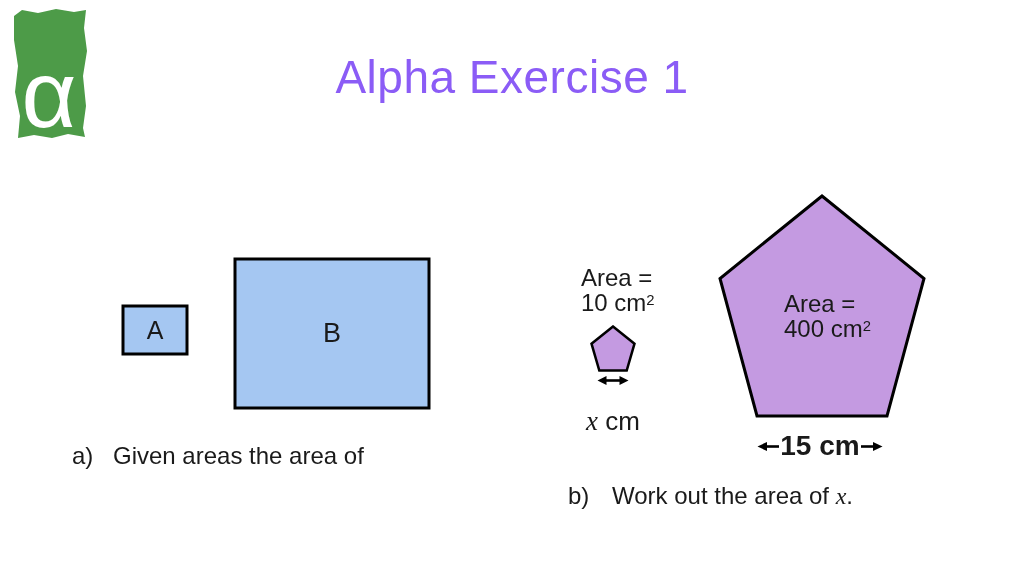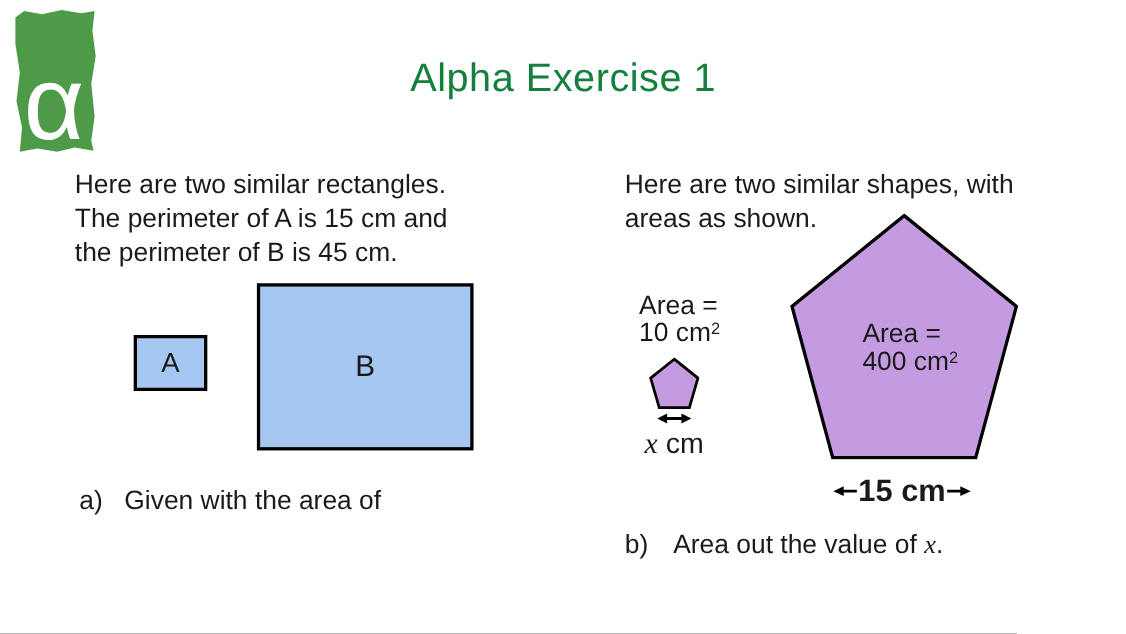--- a/index.html
+++ b/index.html
@@ -25,24 +25,24 @@
     color: #ffffff;
     font-size: 95px;
     line-height: 1;
     font-family: "Liberation Sans", sans-serif;
   }
 
   
   .title {
     left: 0; top: 50px; width: 100%;
     text-align: center;
-    font-size: 36px;
+    font-size: 46px;
     font-weight: 300;
     letter-spacing: 0.5px;
-    color: #15803d;
+    color: #8b5cf6;
   }
 
   .para { font-size: 24px; line-height: 31px; }
 
   .intro-left  { left: 68px;  top: 152px; }
   .intro-right { left: 568px; top: 152px; }
 
   
   .shape-label {
     display: flex; align-items: center; justify-content: center;
@@ -59,21 +59,21 @@
   .q-label-b { width: 44px; flex: none; }
 
   .sup { font-size: 62%; position: relative; top: -0.42em; }
   .var { font-family: "Liberation Serif", serif; font-style: italic; }
 
   
   .area-label { font-size: 24px; line-height: 25px; }
   .area-small { left: 581px; top: 265px; }
   .area-large { left: 784px; top: 291px; }
 
-  .x-cm { left: 586px; top: 388px; font-size: 26px; }
+  .x-cm { left: 586px; top: 406px; font-size: 26px; }
   .x-cm .var { font-size: 27px; }
 
   .dim-15 {
     left: 745px; top: 430px; width: 150px;
     display: flex; align-items: center; justify-content: center;
     font-size: 28px;
   }
   .dim-15 svg { flex: none; }
   .dim-15 .dim-text { padding: 0 1px; white-space: nowrap; font-weight: bold; }
 </style>
@@ -84,47 +84,38 @@
 
   <div class="abs logo">
     <svg width="82" height="136" viewBox="0 0 82 136">
       <polygon points="6,10 14,4 30,7 48,3 66,6 78,4 76,22 79,45 75,70 78,100 75,122 77,131 60,128 44,132 26,129 10,132 12,110 7,86 10,60 6,34" fill="#4d9b48"></polygon>
     </svg>
     <span class="alpha-letter">α</span>
   </div>
 
   <div class="abs title">Alpha Exercise 1</div>
 
-  <div class="abs para intro-left">
-    <div>Here are two similar rectangles.</div>
-    <div>The perimeter of A is 15 cm and</div>
-    <div>the perimeter of B is 45 cm.</div>
-  </div>
 
   <svg class="abs" style="left:121px; top:304px;" width="68" height="52">
     <rect x="2" y="2" width="64" height="48" stroke-width="3" stroke="#000" fill="#a5c7f2"></rect>
   </svg>
   <div class="abs shape-label rect-a-label">A</div>
 
   <svg class="abs" style="left:233px; top:257px;" width="198" height="153">
     <rect x="2" y="2" width="194" height="149" stroke-width="3" stroke="#000" fill="#a5c7f2"></rect>
   </svg>
   <div class="abs shape-label rect-b-label">B</div>
 
   <div class="abs question q-a">
     <span class="q-label-a">a)</span>
     <span>
-      <span style="display:block">Given with the area of</span>
+      <span style="display:block">Given areas the area of</span>
     </span>
   </div>
 
-  <div class="abs para intro-right">
-    <div>Here are two similar shapes, with</div>
-    <div>areas as shown.</div>
-  </div>
 
   <div class="abs area-label area-small">
     <div>Area =</div>
     <div><span>10 cm</span><span class="sup">2</span></div>
   </div>
 
   <svg class="abs" style="left:590px; top:325px;" width="46" height="47">
     <polygon points="23,1.5 44.5,18.7 36.7,45.5 9.3,45.5 1.5,18.7" stroke-width="2.5" stroke="#000" fill="#c49ae1"></polygon>
   </svg>
 
@@ -152,16 +143,16 @@
     </svg>
     <span class="dim-text">15 cm</span>
     <svg width="22" height="13">
       <line x1="0" y1="6.5" x2="14" y2="6.5" stroke="#000" stroke-width="2.6"></line>
       <polygon points="21.5,6.5 12,2 12,11" fill="#000"></polygon>
     </svg>
   </div>
 
   <div class="abs question q-b">
     <span class="q-label-b">b)</span>
-    <span><span>Area out the value of </span><span class="var">x</span><span>.</span></span>
+    <span><span>Work out the area of </span><span class="var">x</span><span>.</span></span>
   </div>
 
 </div>
 
 </body></html>

